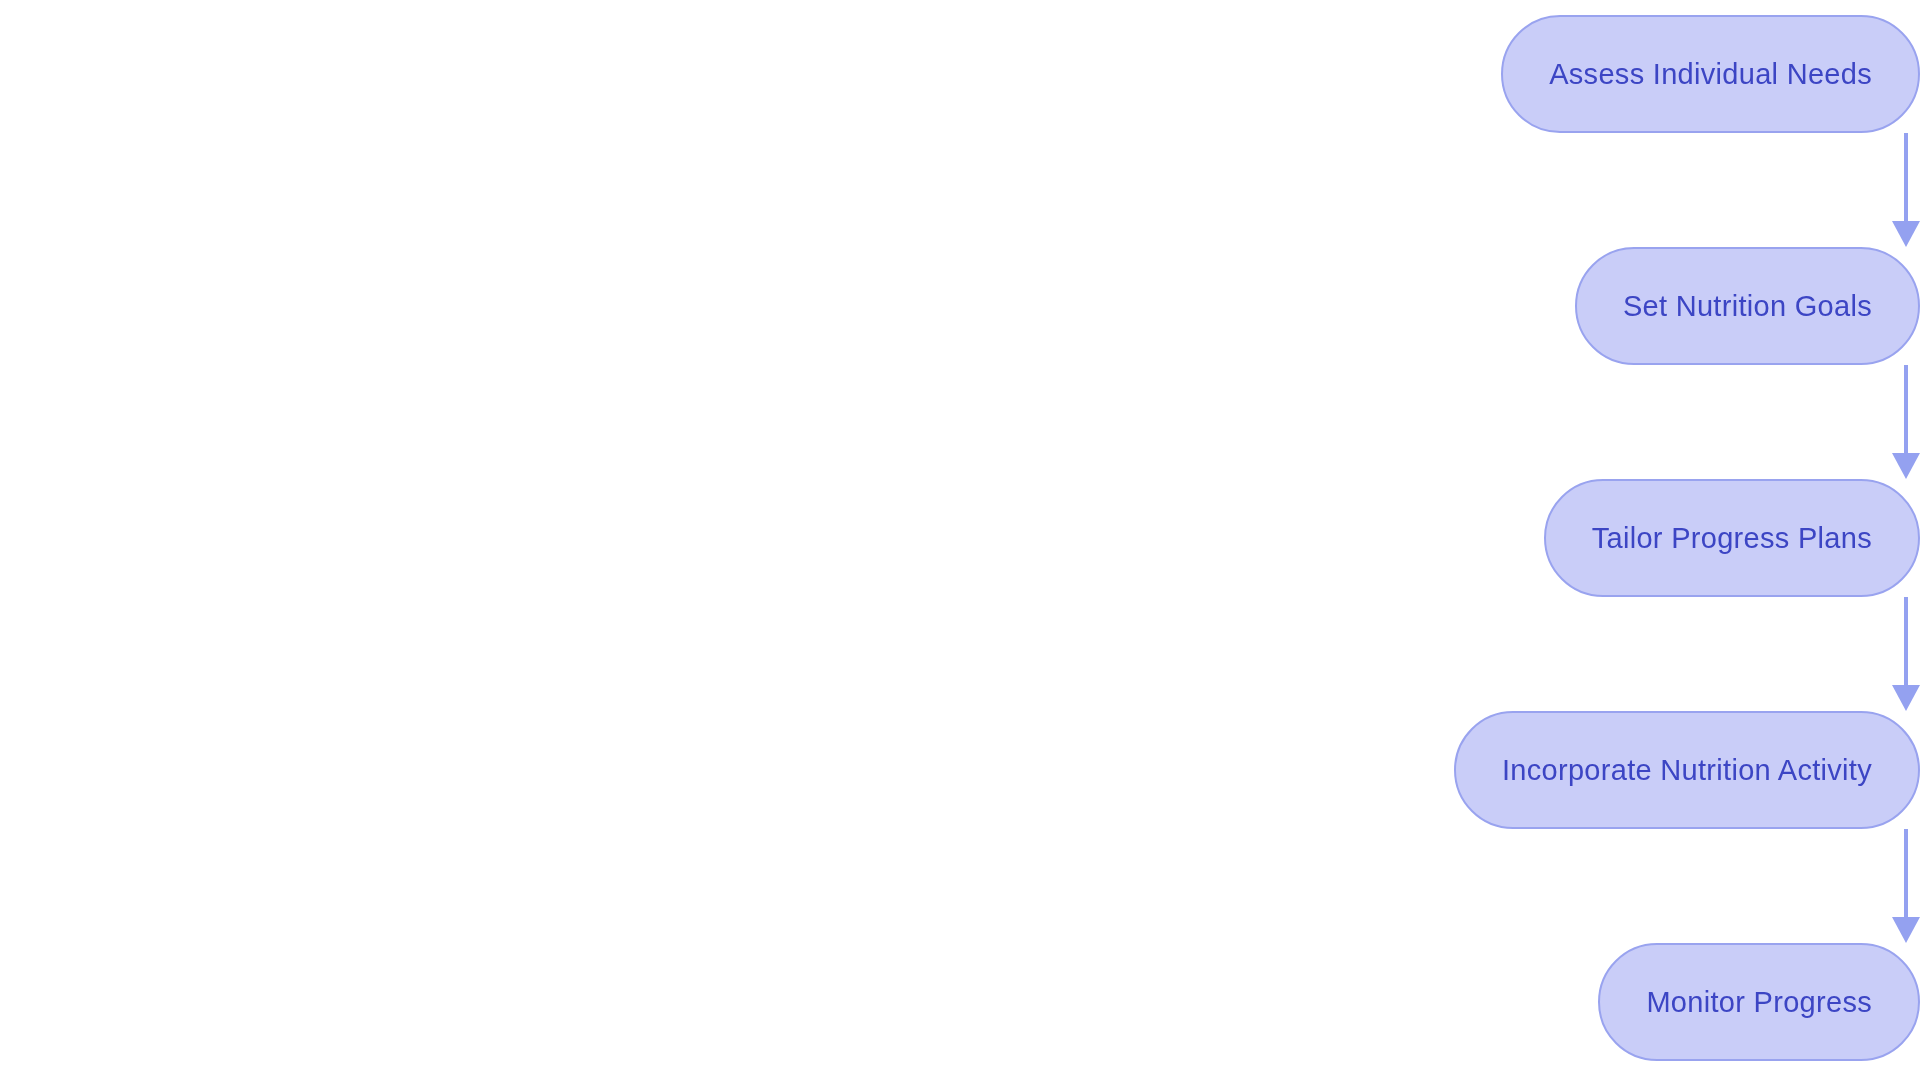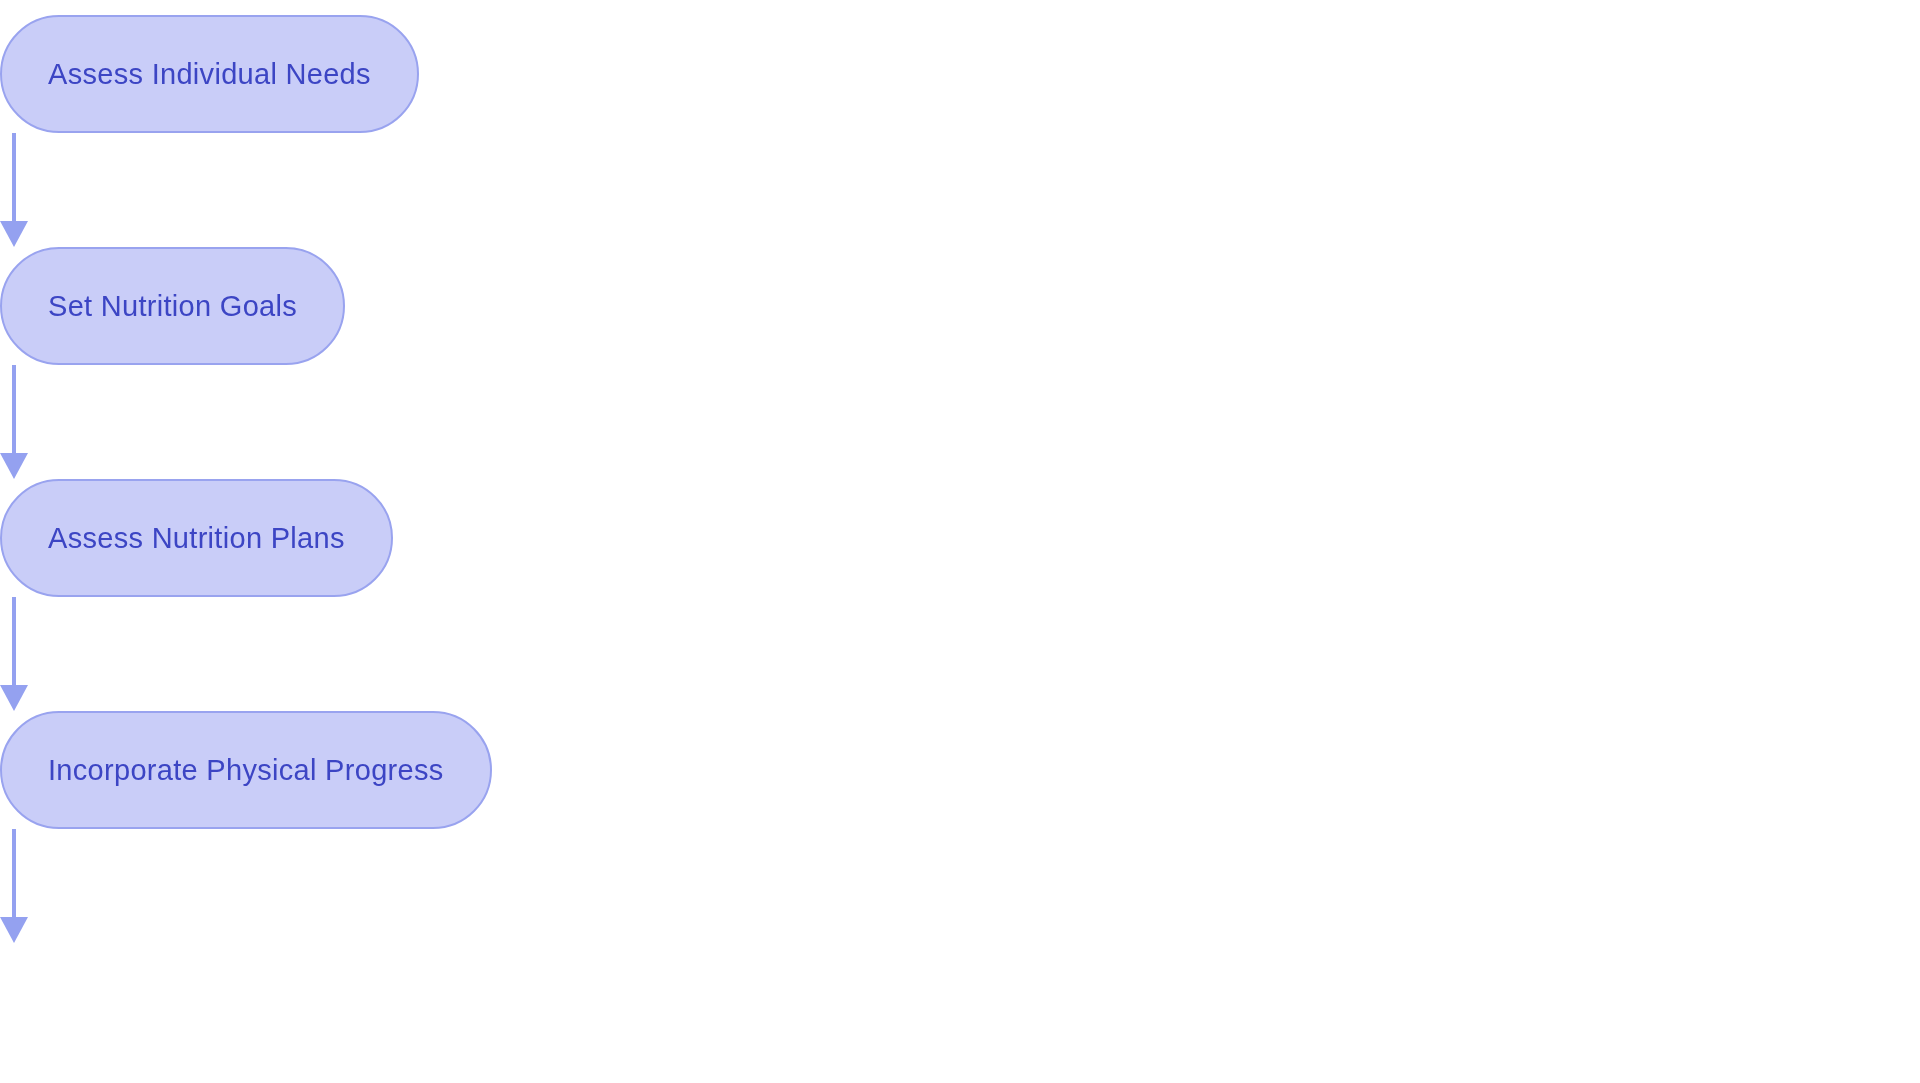--- a/index.html
+++ b/index.html
@@ -26,21 +26,21 @@
     width: 1920px;
     height: 1083px;
   }
   .flow {
     position: absolute;
     top: 15px;
     left: 0;
     width: 100%;
     display: flex;
     flex-direction: column;
-    align-items: flex-start;
+    align-items: flex-end;
   }
   .node {
     height: 118px;
     min-width: 300px;
     padding: 0 46px;
     border-radius: 59px;
     background: var(--node-fill);
     border: 2px solid var(--node-border);
     color: var(--node-text);
     font-size: 29px;
@@ -88,32 +88,35 @@
     <div class="node">
       <span>Set Nutrition Goals</span>
     </div>
 
     <div class="connector">
       <div class="line"></div>
       <div class="head"></div>
     </div>
 
     <div class="node">
-      <span>Assess Nutrition Plans</span>
+      <span>Tailor Progress Plans</span>
     </div>
 
     <div class="connector">
       <div class="line"></div>
       <div class="head"></div>
     </div>
 
     <div class="node">
-      <span>Incorporate Physical Progress</span>
+      <span>Incorporate Nutrition Activity</span>
     </div>
 
     <div class="connector">
       <div class="line"></div>
       <div class="head"></div>
     </div>
 
+    <div class="node">
+      <span>Monitor Progress</span>
+    </div>
 
   </div>
 </div>
 
 </body></html>

